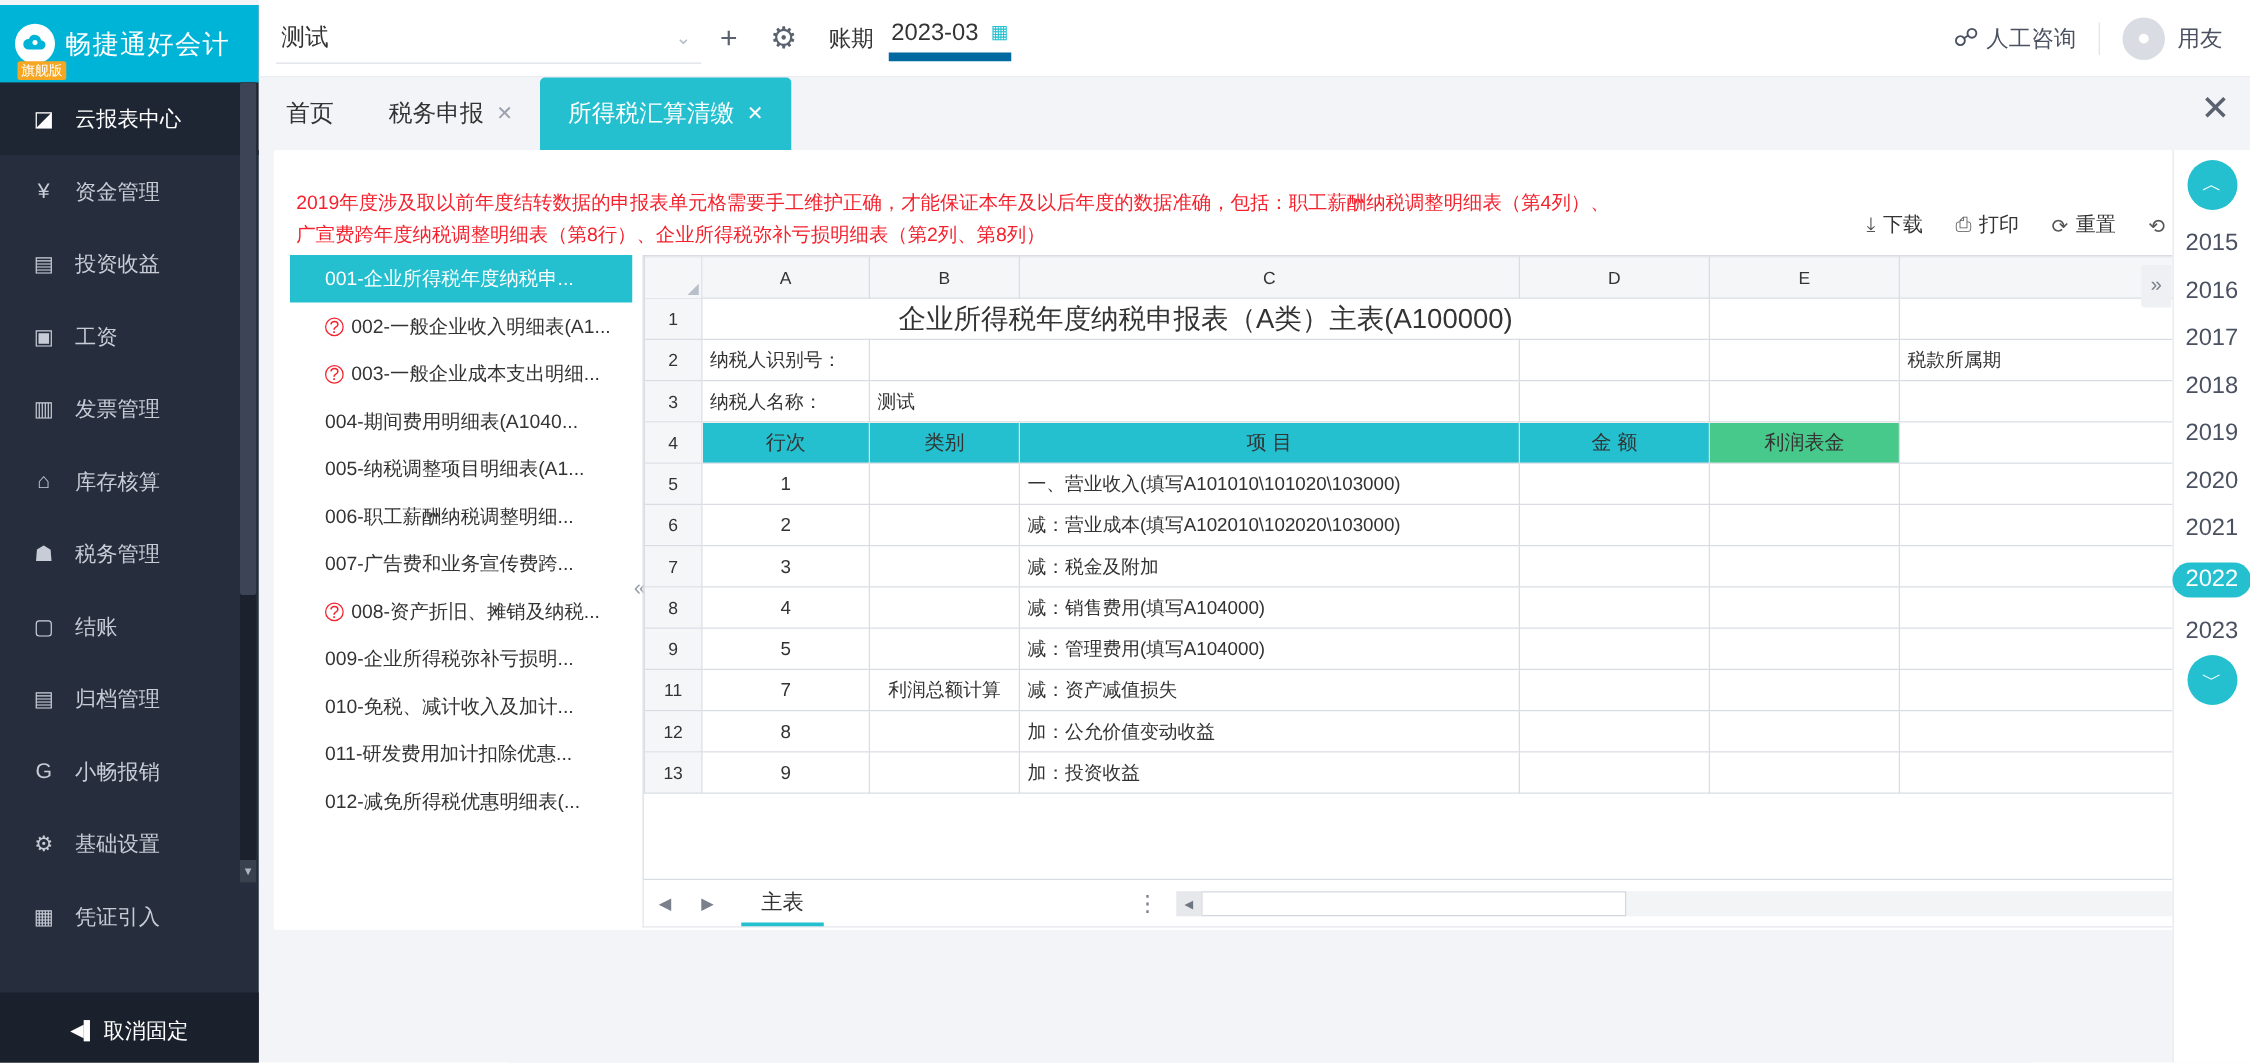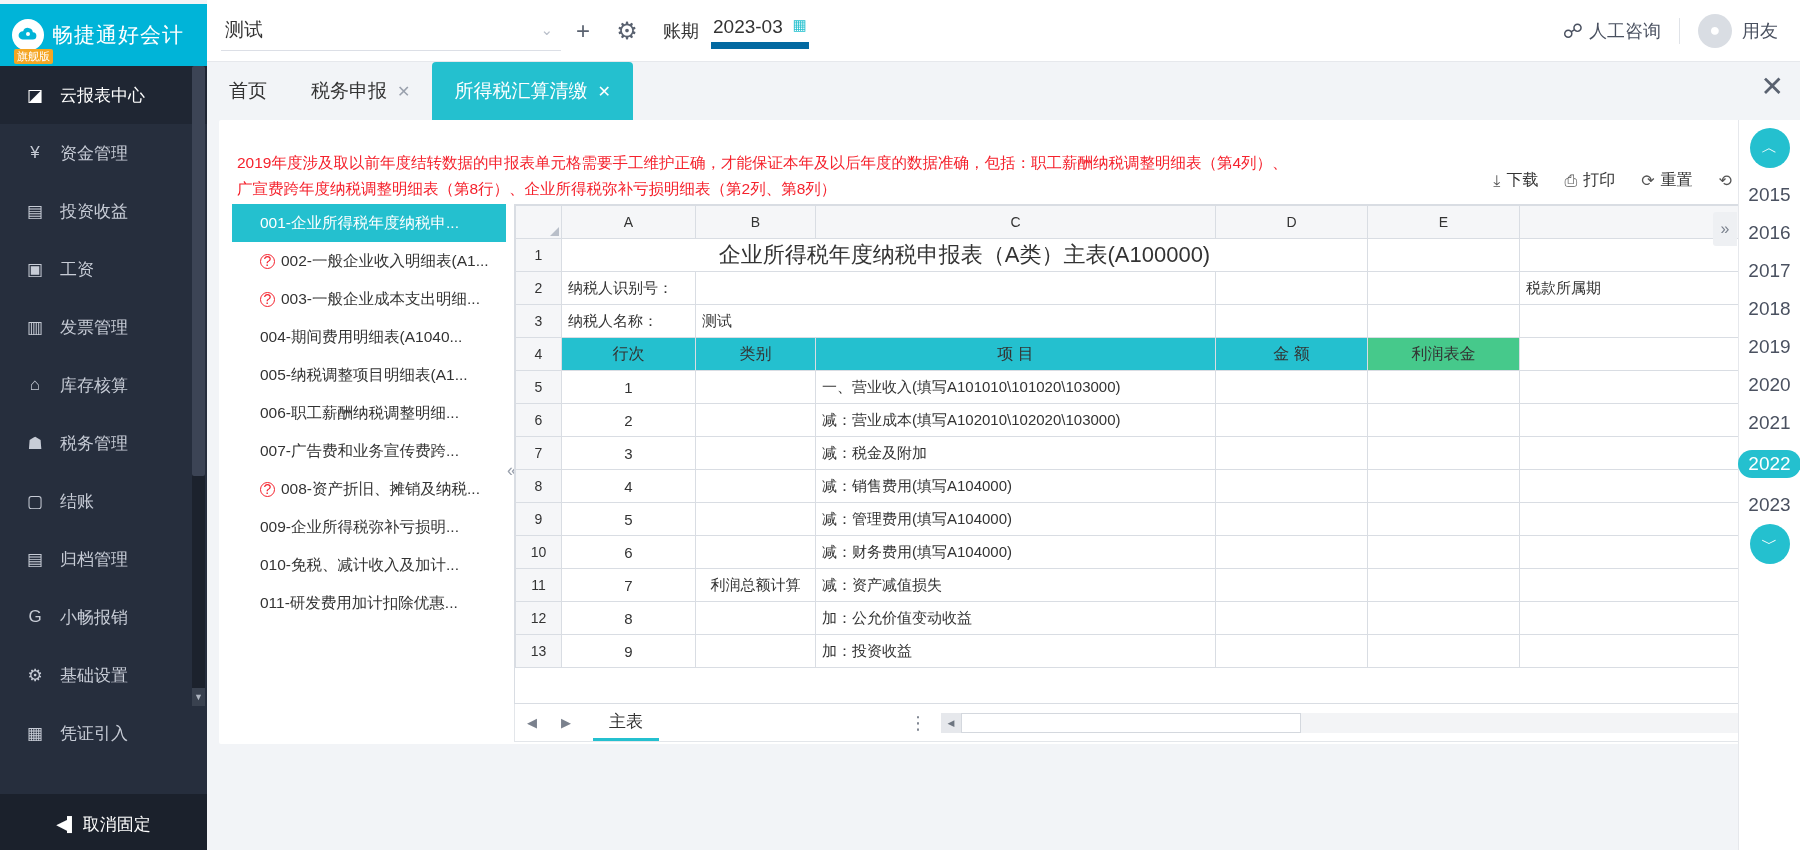--- a/index.html
+++ b/index.html
@@ -659,20 +659,23 @@
         <span>008-资产折旧、摊销及纳税...</span>
       </div>
       <div class="form-item">
         <span>009-企业所得税弥补亏损明...</span>
       </div>
       <div class="form-item">
         <span>010-免税、减计收入及加计...</span>
       </div>
       <div class="form-item">
         <span>011-研发费用加计扣除优惠...</span>
+      </div>
+      <div class="form-item">
+        <span>012-减免所得税优惠明细表(...</span>
       </div>
     </div>
     <div class="formlist-collapse">«</div>
 
     <div class="sheet">
       <table class="grid">
         <colgroup>
           <col style="width:46px">
           <col style="width:134px">
           <col style="width:120px">
@@ -762,29 +765,20 @@
         <tr>
           <td class="row-head">9</td>
           <td class="c-center">5</td>
           <td class="c-center bold"></td>
           <td class="bold">减：管理费用(填写A104000)</td>
           <td></td>
           <td></td>
           <td></td>
         </tr>
         <tr>
-          <td class="row-head">10</td>
-          <td class="c-center">6</td>
-          <td class="c-center bold"></td>
-          <td class="bold">减：财务费用(填写A104000)</td>
-          <td></td>
-          <td></td>
-          <td></td>
-        </tr>
-        <tr>
           <td class="row-head">11</td>
           <td class="c-center">7</td>
           <td class="c-center bold">利润总额计算</td>
           <td class="bold">减：资产减值损失</td>
           <td></td>
           <td></td>
           <td></td>
         </tr>
         <tr>
           <td class="row-head">12</td>

